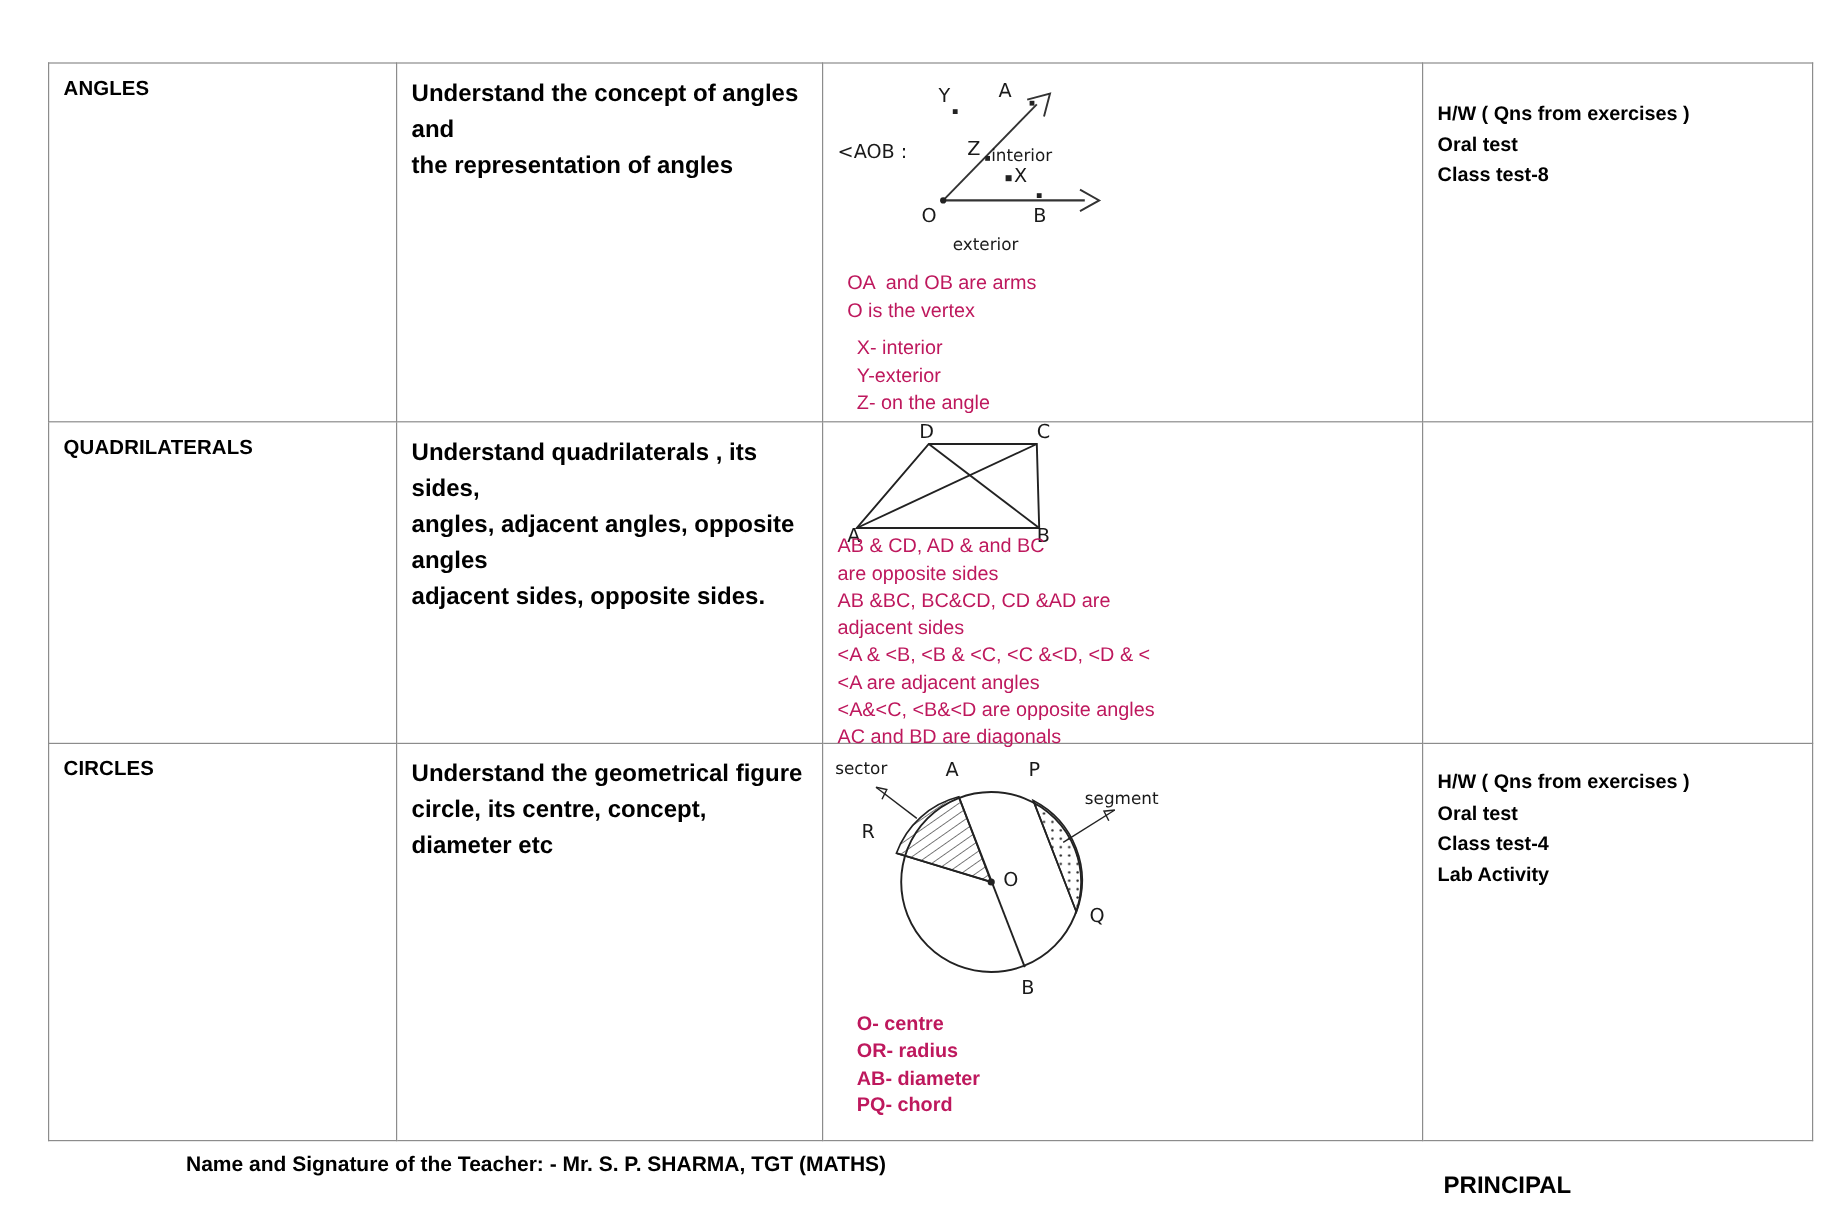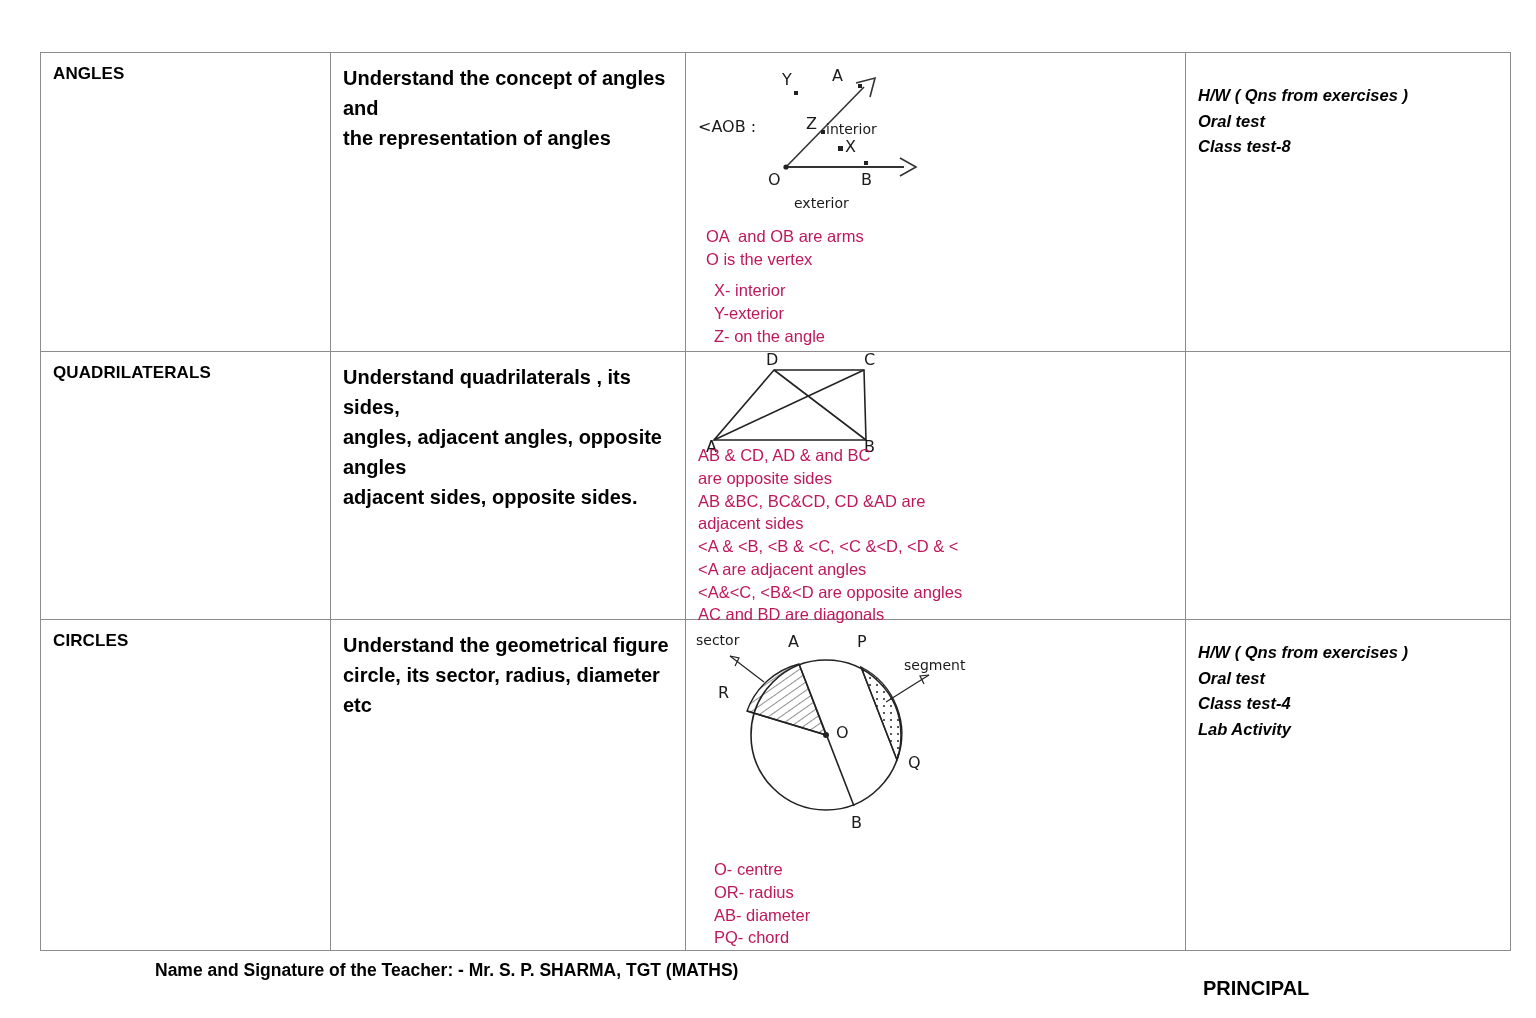--- a/index.html
+++ b/index.html
@@ -56,21 +56,20 @@
     font-weight: bold;
     font-size: 20px;
     line-height: 1.5;
   }
   .objective .ln { display: block; }
 
   .assessment {
     font-weight: bold;
     font-size: 16.5px;
     line-height: 1.55;
-    font-style: italic;
   }
   .assessment .ln { display: block; }
 
   .assess-cell-inner {
     padding: 10px 10px 10px 12px;
   }
   .assess-top-pad-1 { padding-top: 30px; }
   .assess-top-pad-3 { padding-top: 20px; }
 
   
@@ -117,21 +116,22 @@
   }
 
   .svg-circle {
     position: absolute;
     left: 0px;
     top: 0px;
   }
   .notes-circle {
     position: absolute;
     left: 28px;
-    top: 238px;
+    top: 222px;
+    font-weight: bold;
   }
 
   
   .footer {
     position: absolute;
     left: 0;
     top: 960px;
     width: 1536px;
     height: 40px;
     margin-left: 48px;
@@ -302,21 +302,21 @@
         <td>
           <div class="cell-pad">
             <div class="topic-name">CIRCLES</div>
           </div>
         </td>
 
         <td>
           <div class="cell-pad">
             <div class="objective">
               <span class="ln">Understand the geometrical figure</span>
-              <span class="ln">circle, its sector, radius, diameter etc</span>
+              <span class="ln">circle, its centre, concept, diameter etc</span>
             </div>
           </div>
         </td>
 
         <td>
           <div class="fig-wrap row3-fig">
 
             <svg class="svg-circle" width="498" height="225" viewBox="0 0 498 225">
               <defs>
                 <pattern id="hatch" patternUnits="userSpaceOnUse" width="7" height="7" patternTransform="rotate(55)">

